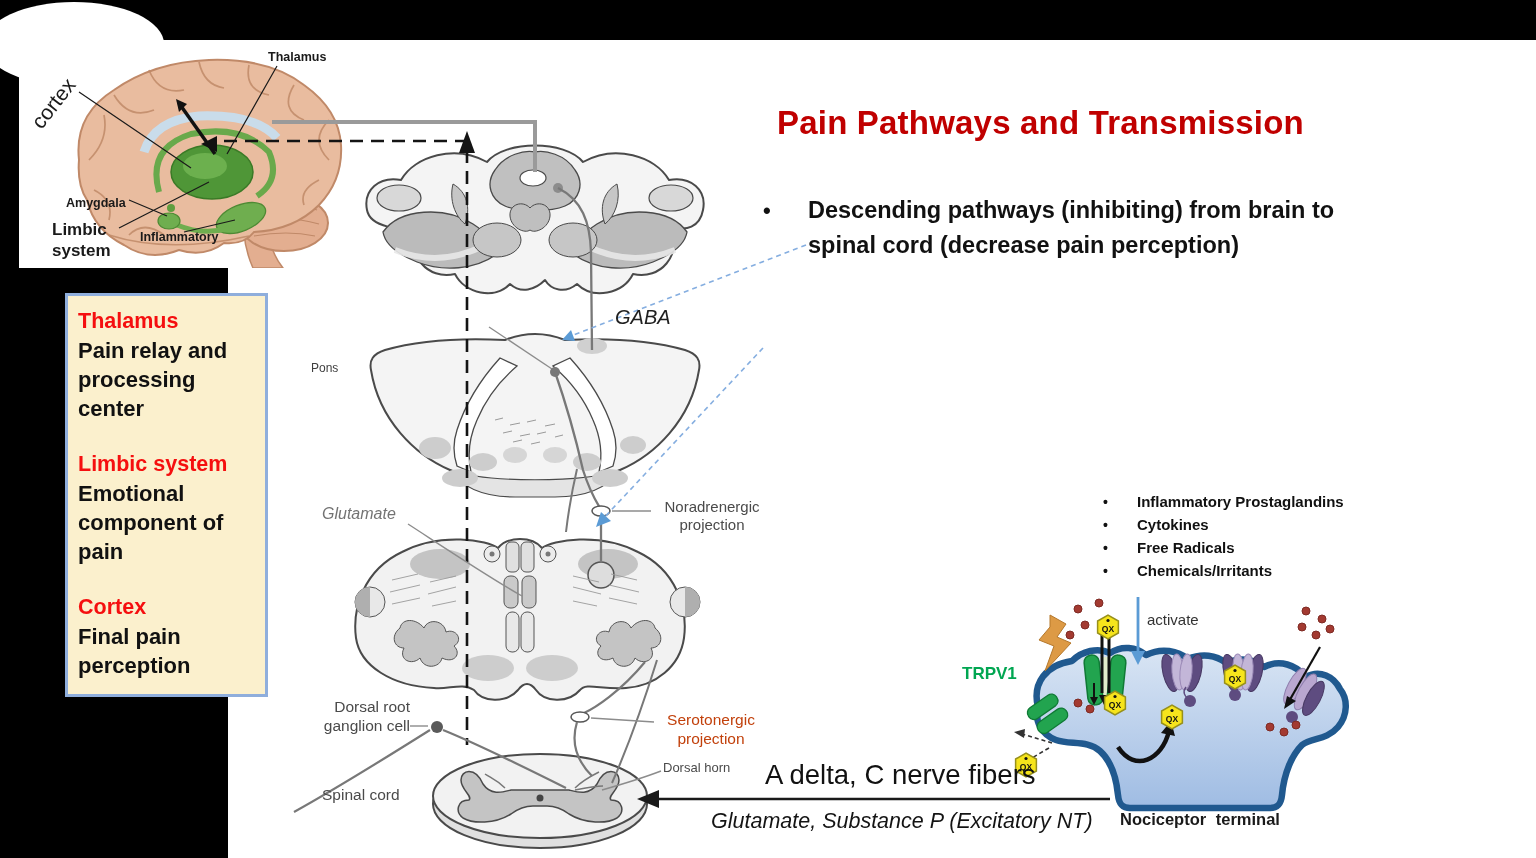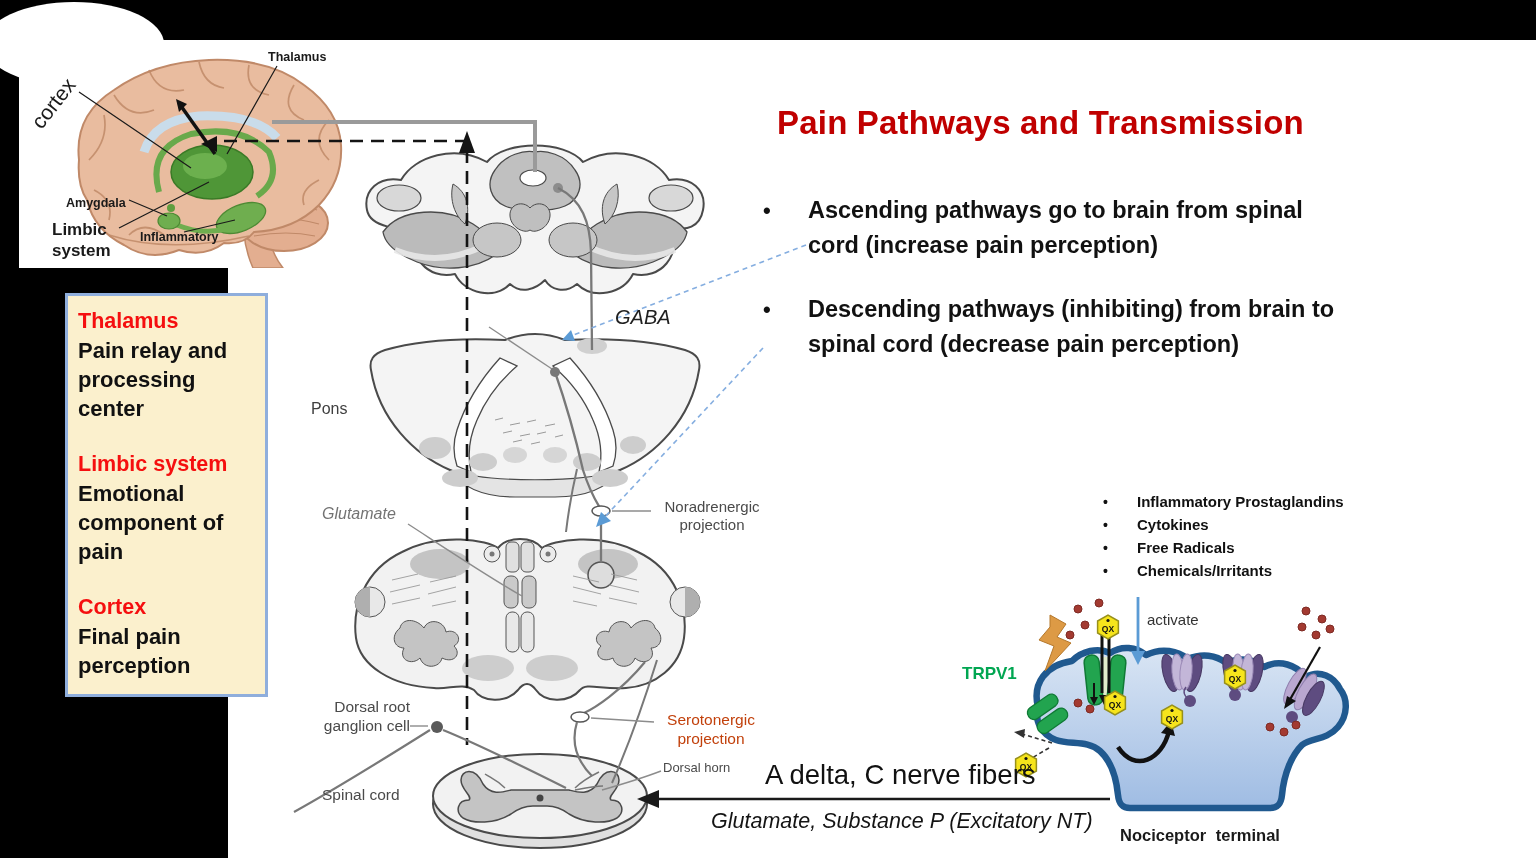--- a/index.html
+++ b/index.html
@@ -28,36 +28,36 @@
   .info-box{left:65px;top:293px;width:203px;height:404px;background:#FBF0CD;border:3px solid #8FAEDC;
             box-sizing:border-box;padding:11px 10px;z-index:3;}
   .info-item{margin-bottom:27px;}
   .info-heading{font-size:21.5px;font-weight:bold;color:#F50F0F;line-height:29px;}
   .info-body{font-size:22px;font-weight:bold;color:#111;line-height:29px;}
   .thalamus-label{left:268px;top:50px;font-size:12.5px;font-weight:bold;}
   .cortex-label{left:36px;top:114px;font-size:21px;transform:rotate(-52deg);transform-origin:left center;}
   .amygdala-label{left:66px;top:196px;font-size:12.5px;font-weight:bold;}
   .limbic-label{left:52px;top:219px;width:78px;font-size:17px;font-weight:bold;line-height:21px;}
   .hippocampus-label{left:140px;top:230px;font-size:12.5px;font-weight:bold;}
-  .pons-label{left:311px;top:400px;font-size:16px;color:#3f3f3f;}
+  .pons-label{left:311px;top:361px;font-size:12px;color:#3f3f3f;}
   .gaba-label{left:615px;top:306px;font-size:20px;font-style:italic;color:#1f1f1f;}
   .glutamate-label{left:322px;top:505px;font-size:16px;font-style:italic;color:#737373;text-align:right;}
   .noradrenergic-label{left:655px;top:498px;width:114px;text-align:center;font-size:15px;line-height:18px;color:#4a4a4a;}
   .serotonergic-label{left:657px;top:710px;width:108px;text-align:center;font-size:15.5px;line-height:19px;color:#c2410c;}
   .drg-label{left:306px;top:697px;width:104px;text-align:right;font-size:15.5px;line-height:19px;color:#4a4a4a;}
   .dorsalhorn-label{left:663px;top:760px;font-size:13px;color:#4a4a4a;}
   .spinalcord-label{left:322px;top:786px;font-size:15.5px;color:#4a4a4a;}
   .mediators{left:1103px;top:494px;}
   .mediator-row{display:flex;margin-bottom:7px;}
   .mediator-dot{width:34px;font-size:14px;font-weight:bold;line-height:16px;color:#111;}
   .mediator-dot::before{content:"•";}
   .mediator-text{font-size:15px;font-weight:bold;line-height:16px;color:#111;}
   .activate-label{left:1147px;top:611px;font-size:15px;color:#333;}
   .trpv1-label{left:962px;top:664px;font-size:17px;font-weight:bold;color:#00A651;}
-  .terminal-label{left:1120px;top:810px;font-size:16.5px;font-weight:bold;word-spacing:5px;margin-top:16px;}
+  .terminal-label{left:1120px;top:810px;font-size:16.5px;font-weight:bold;word-spacing:5px;}
   .fibers-label{left:765px;top:759px;font-size:27.5px;color:#111;}
   .nt-label{left:711px;top:809px;font-size:21.5px;font-style:italic;color:#141414;}
 </style>
 </head>
 <body>
 
 <div class="page">
 
   <div class="abs top-band"></div>
   <div class="abs left-col"></div>
@@ -257,24 +257,20 @@
     <polygon points="596,527 601,512 611,521" fill="#5B9BD5"></polygon>
     <path d="M1110,799 L658,799" stroke="#1a1a1a" stroke-width="2.6"></path>
     <polygon points="637,799 659,790 659,808" fill="#1a1a1a"></polygon>
   </svg>
 
   <div class="label title">Pain Pathways and Transmission</div>
 
   <div class="label bullets">
     <div class="bullet-row">
       <span class="bullet-dot"></span>
-      <span class="bullet-text">Ascending pathways go to brain from spinal cord (increase pain perception)</span>
-    </div>
-    <div class="bullet-row">
-      <span class="bullet-dot"></span>
       <span class="bullet-text">Descending pathways (inhibiting) from brain to spinal cord (decrease pain perception)</span>
     </div>
   </div>
 
   <div class="abs info-box">
     <div class="info-item">
       <div class="info-heading">Thalamus</div>
       <div class="info-body">Pain relay and processing center</div>
     </div>
     <div class="info-item">

